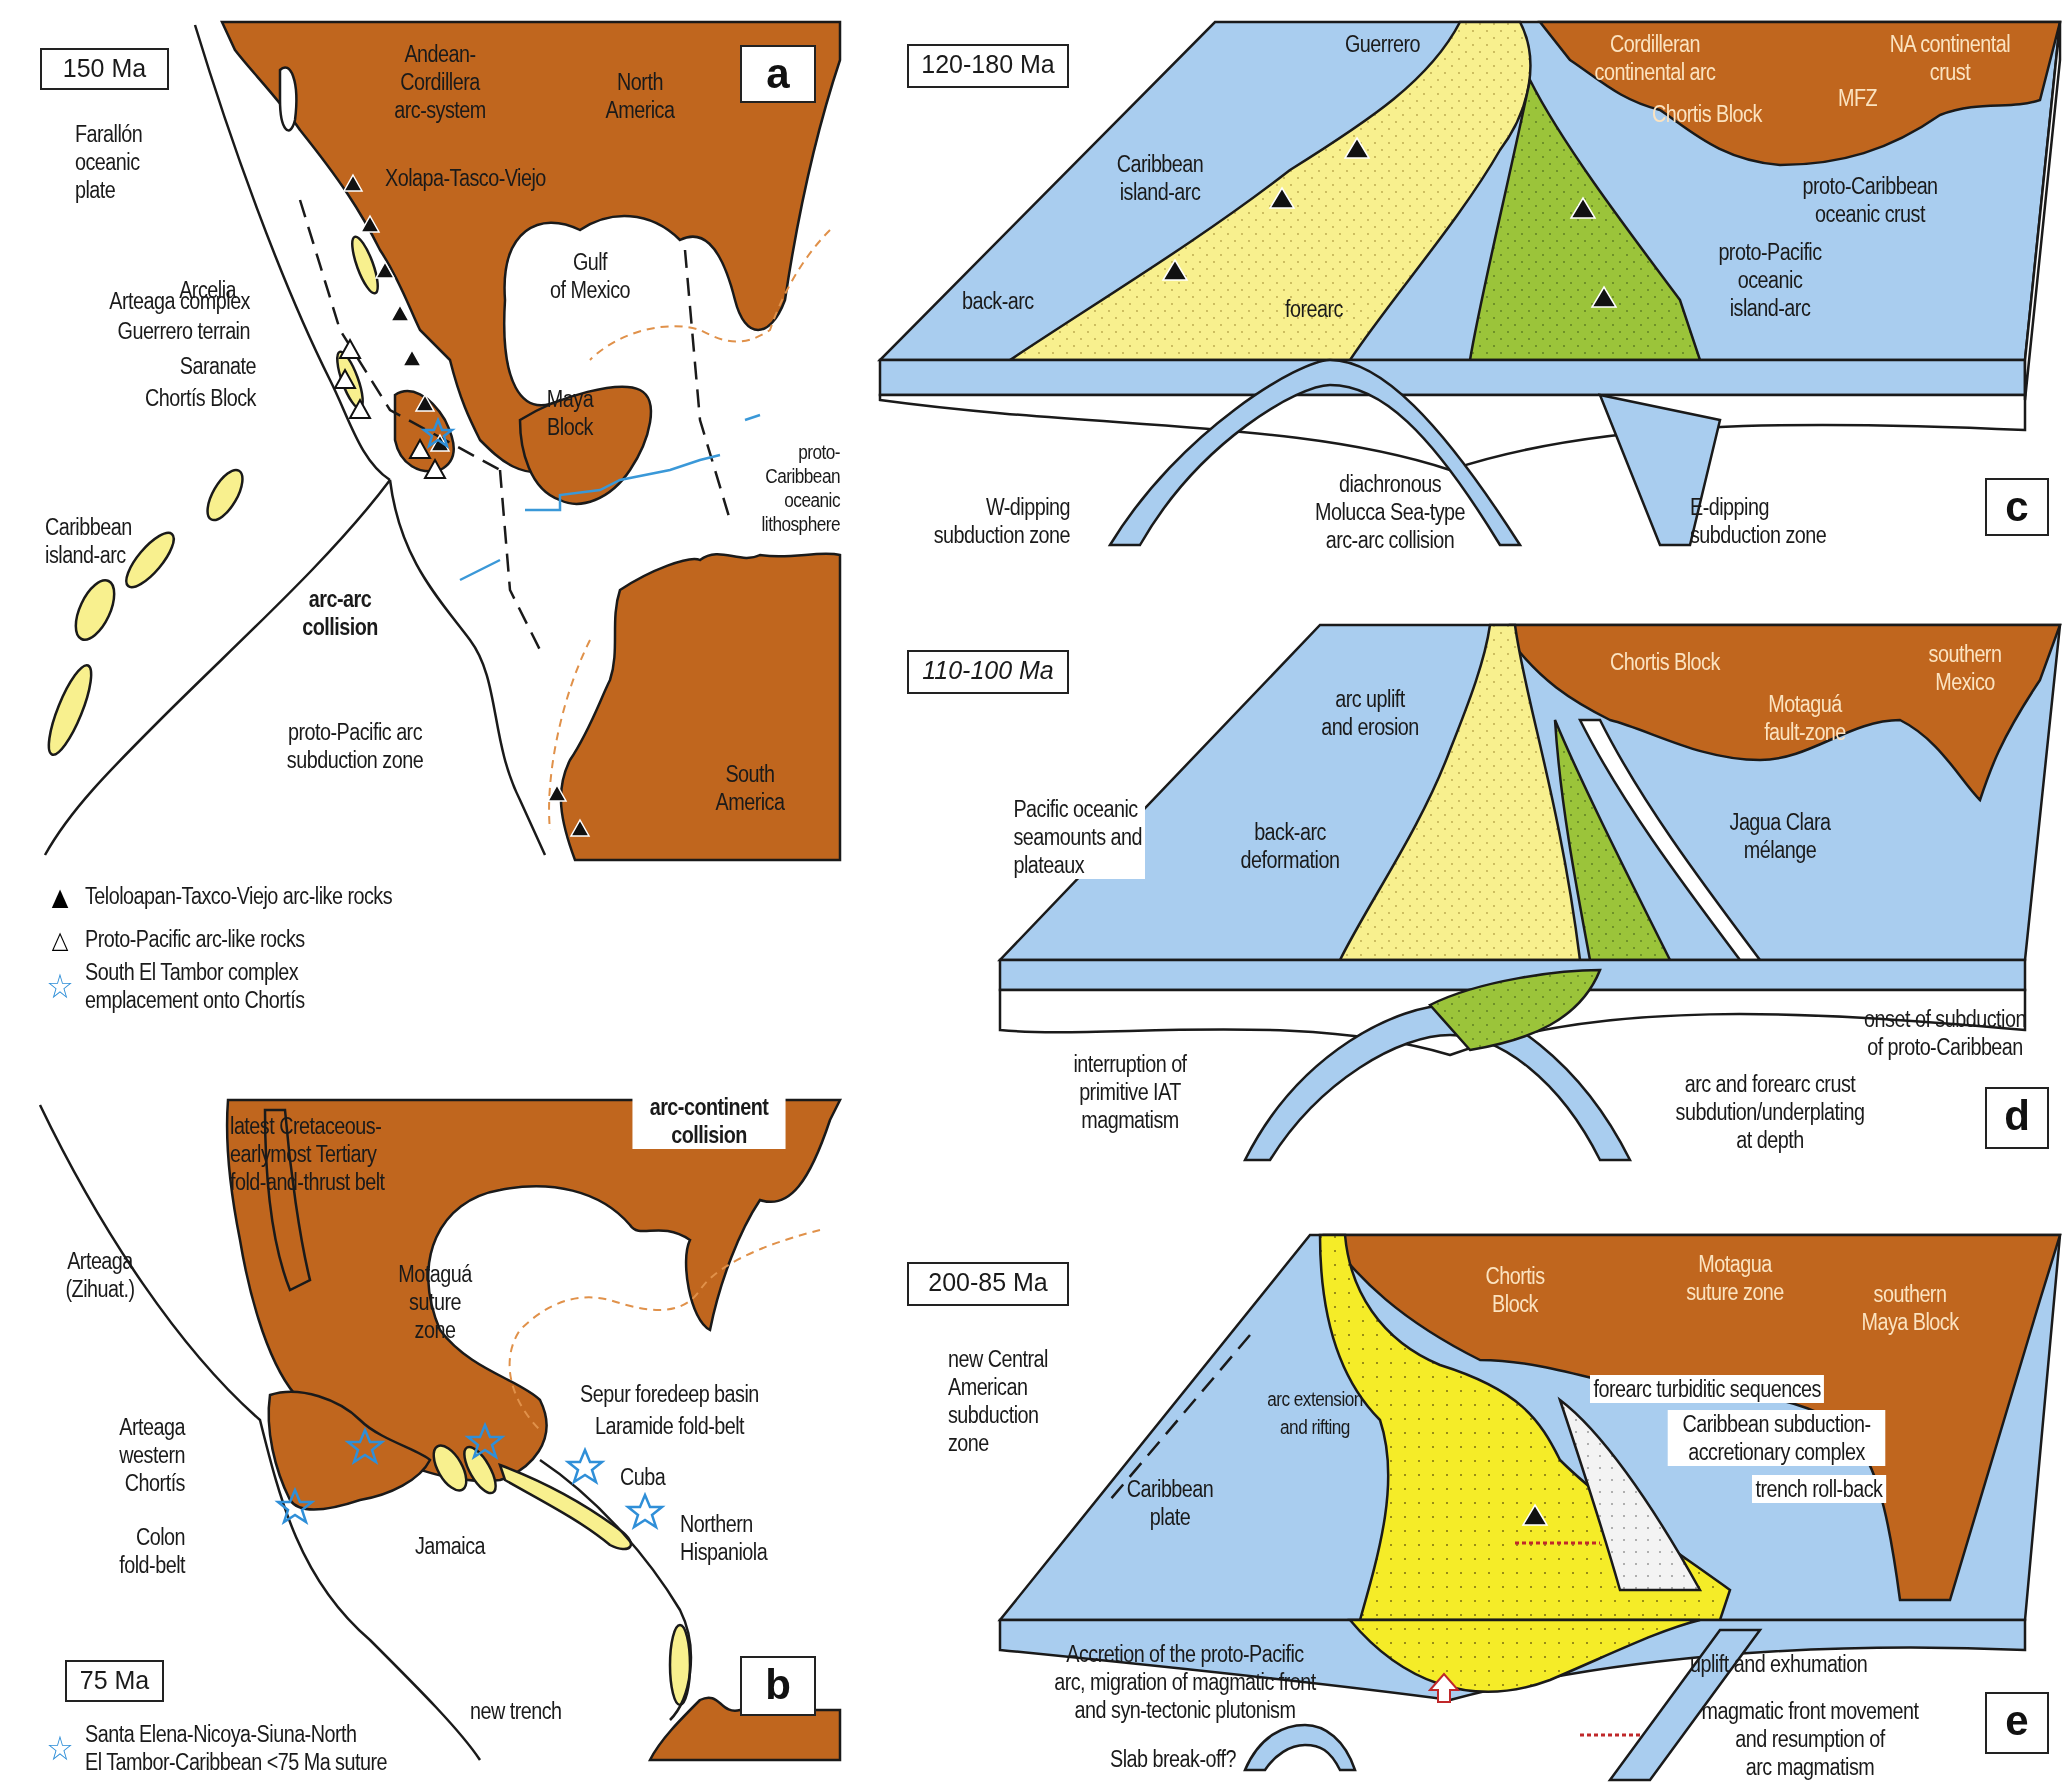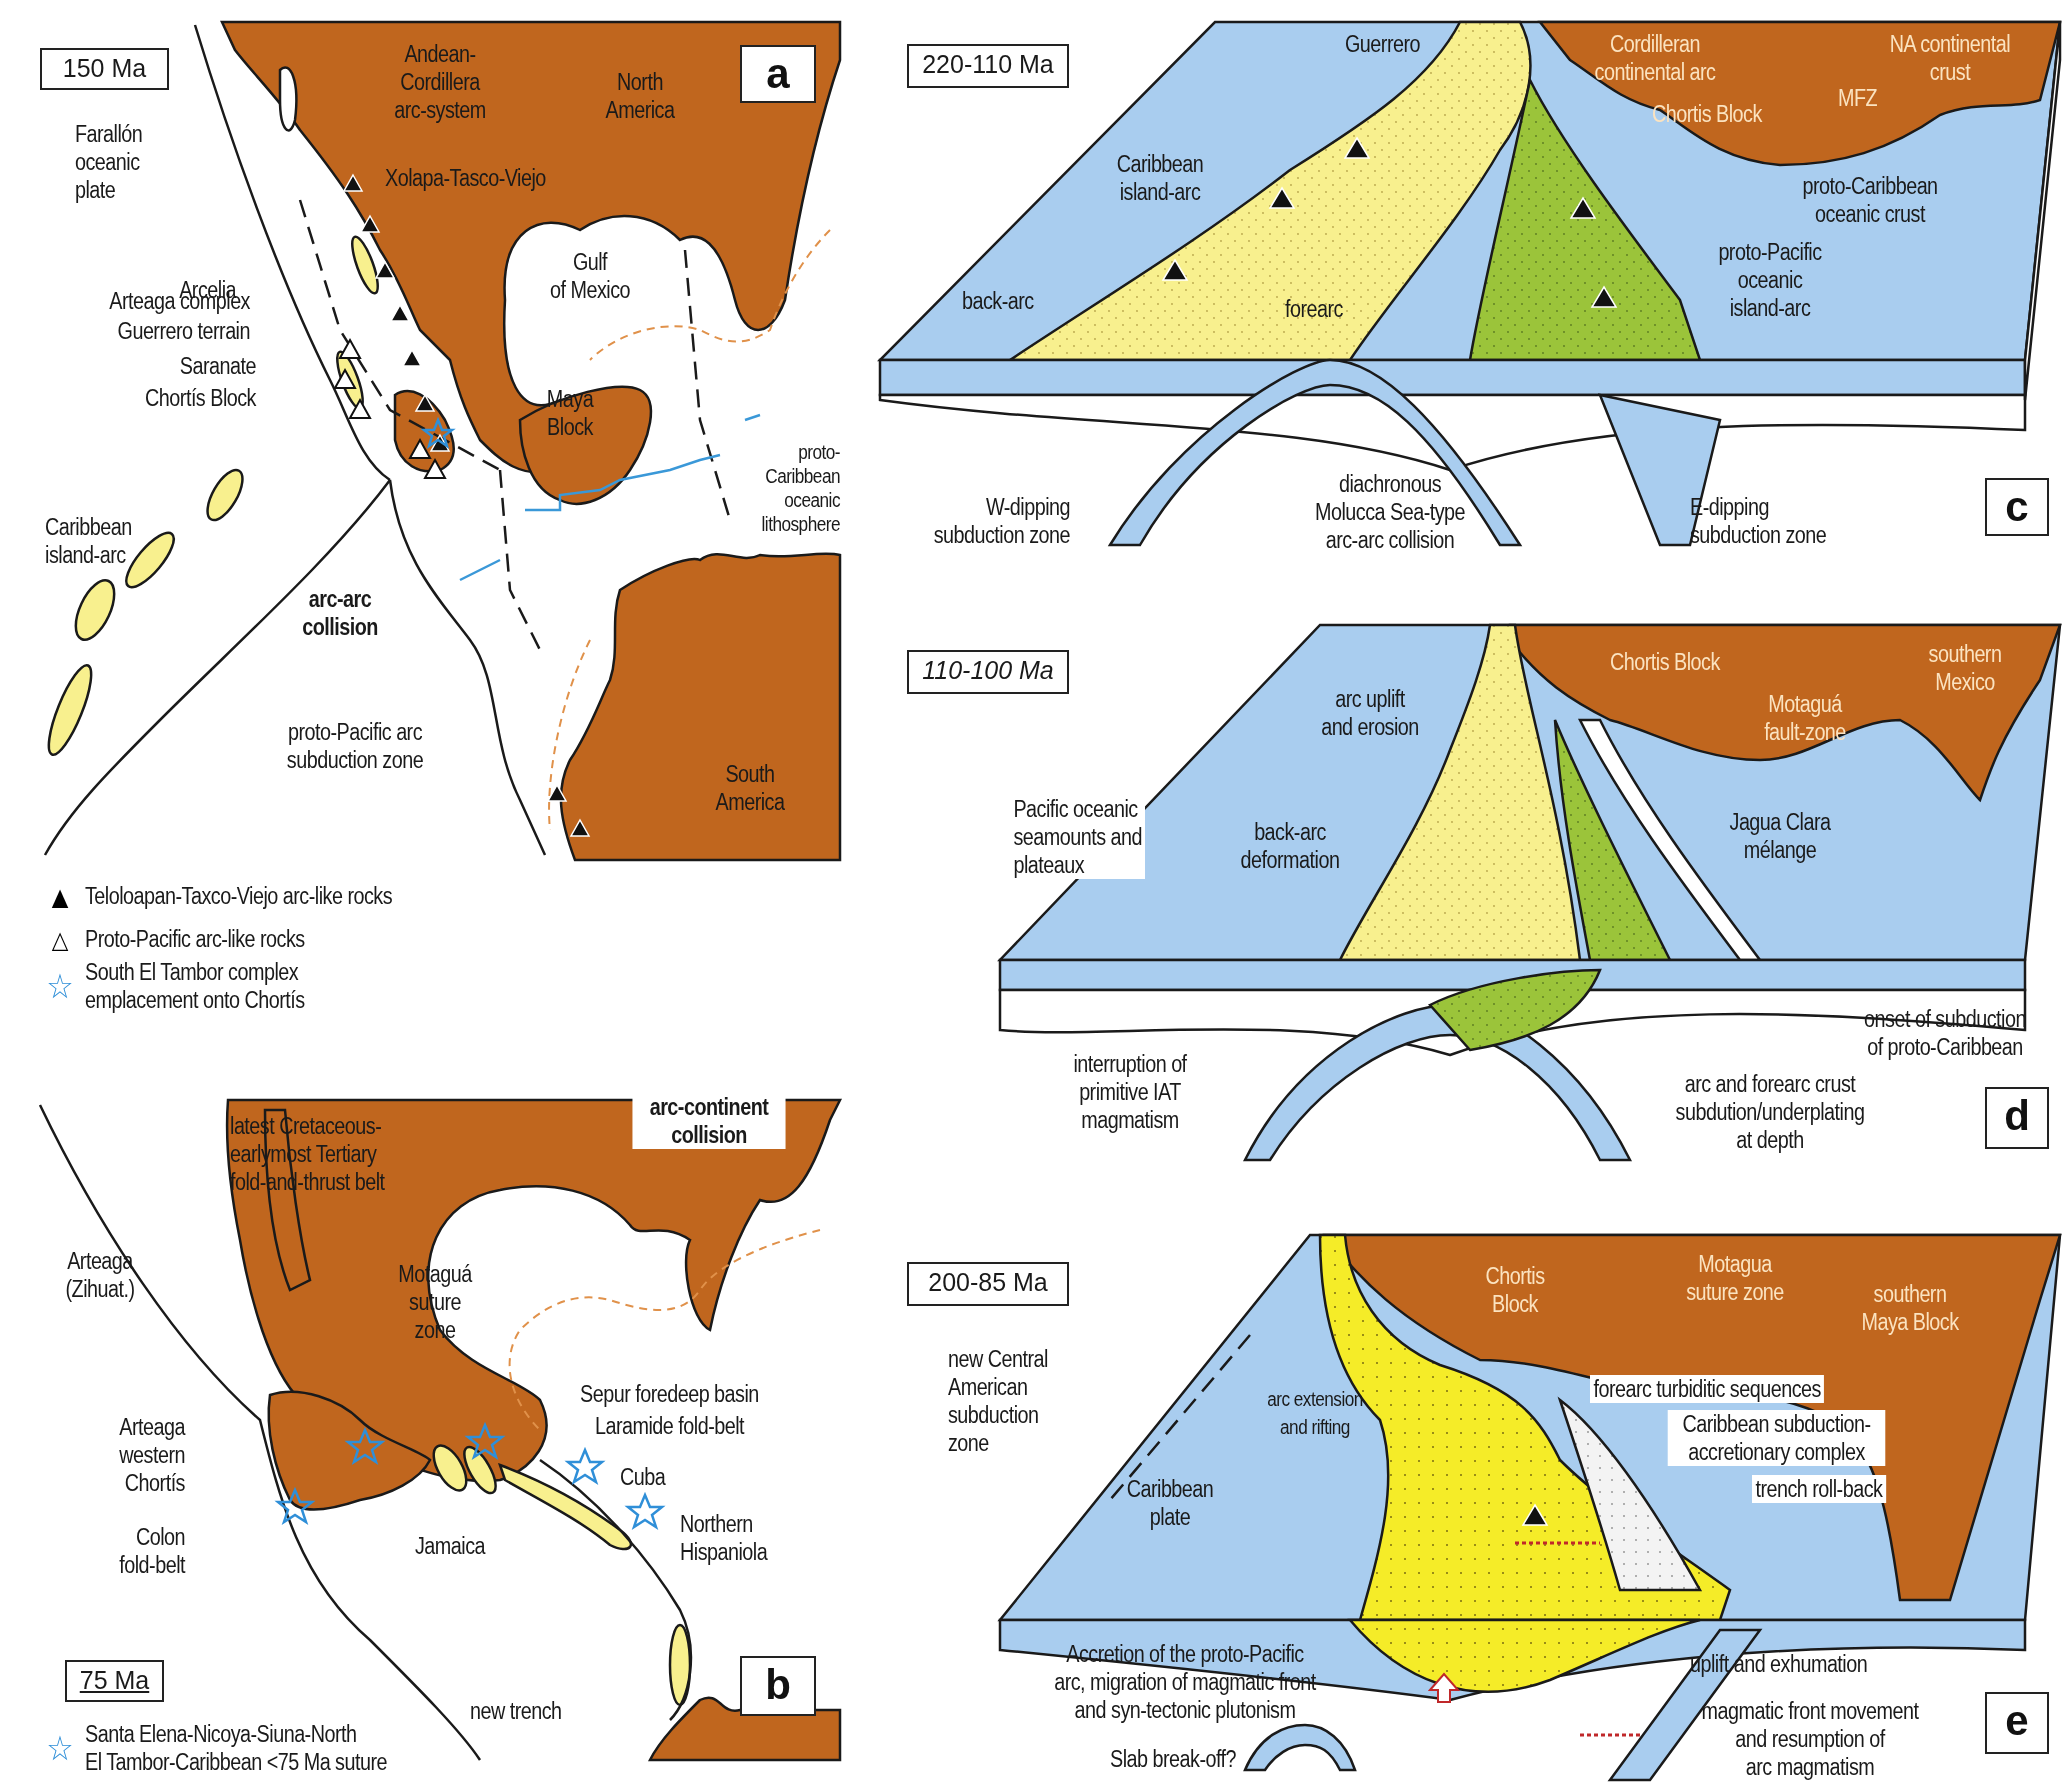--- a/index.html
+++ b/index.html
@@ -242,29 +242,29 @@
 <div class="lbl r" style="left:60px;top:1413px;width:125px;">Arteaga
 western
 Chortís</div>
 <div class="lbl r" style="left:60px;top:1523px;width:125px;">Colon
 fold-belt</div>
 <div class="lbl" style="left:620px;top:1463px;">Cuba</div>
 <div class="lbl" style="left:415px;top:1532px;">Jamaica</div>
 <div class="lbl" style="left:680px;top:1510px;">Northern
 Hispaniola</div>
 <div class="lbl" style="left:470px;top:1697px;">new trench</div>
-<div class="agebox" style="left:65px;top:1660px;width:95px;height:38px;text-decoration:underline;">75 Ma</div>
+<div class="agebox" style="left:65px;top:1660px;width:95px;height:38px;">75 Ma</div>
 <div class="panelbox" style="left:740px;top:1656px;width:72px;height:56px;">b</div>
 <div class="legend-row" style="left:35px;top:1720px;">
   <span class="legend-sym" style="color:#2f8fd8;font-size:34px;line-height:56px;">☆</span>
   <span class="lbl" style="position:static;">Santa Elena-Nicoya-Siuna-North
 El Tambor-Caribbean &lt;75 Ma suture</span>
 </div>
 
-<div class="agebox" style="left:907px;top:44px;width:158px;height:40px;">220-110 Ma</div>
+<div class="agebox" style="left:907px;top:44px;width:158px;height:40px;">120-180 Ma</div>
 <div class="panelbox" style="left:1985px;top:478px;width:60px;height:54px;">c</div>
 <div class="lbl" style="left:1345px;top:30px;">Guerrero</div>
 <div class="lbl c light" style="left:1570px;top:30px;width:170px;">Cordilleran
 continental arc</div>
 <div class="lbl c light" style="left:1870px;top:30px;width:160px;">NA continental
 crust</div>
 <div class="lbl light" style="left:1838px;top:84px;">MFZ</div>
 <div class="lbl light" style="left:1652px;top:100px;">Chortis Block</div>
 <div class="lbl c" style="left:1100px;top:150px;width:120px;">Caribbean
 island-arc</div>

